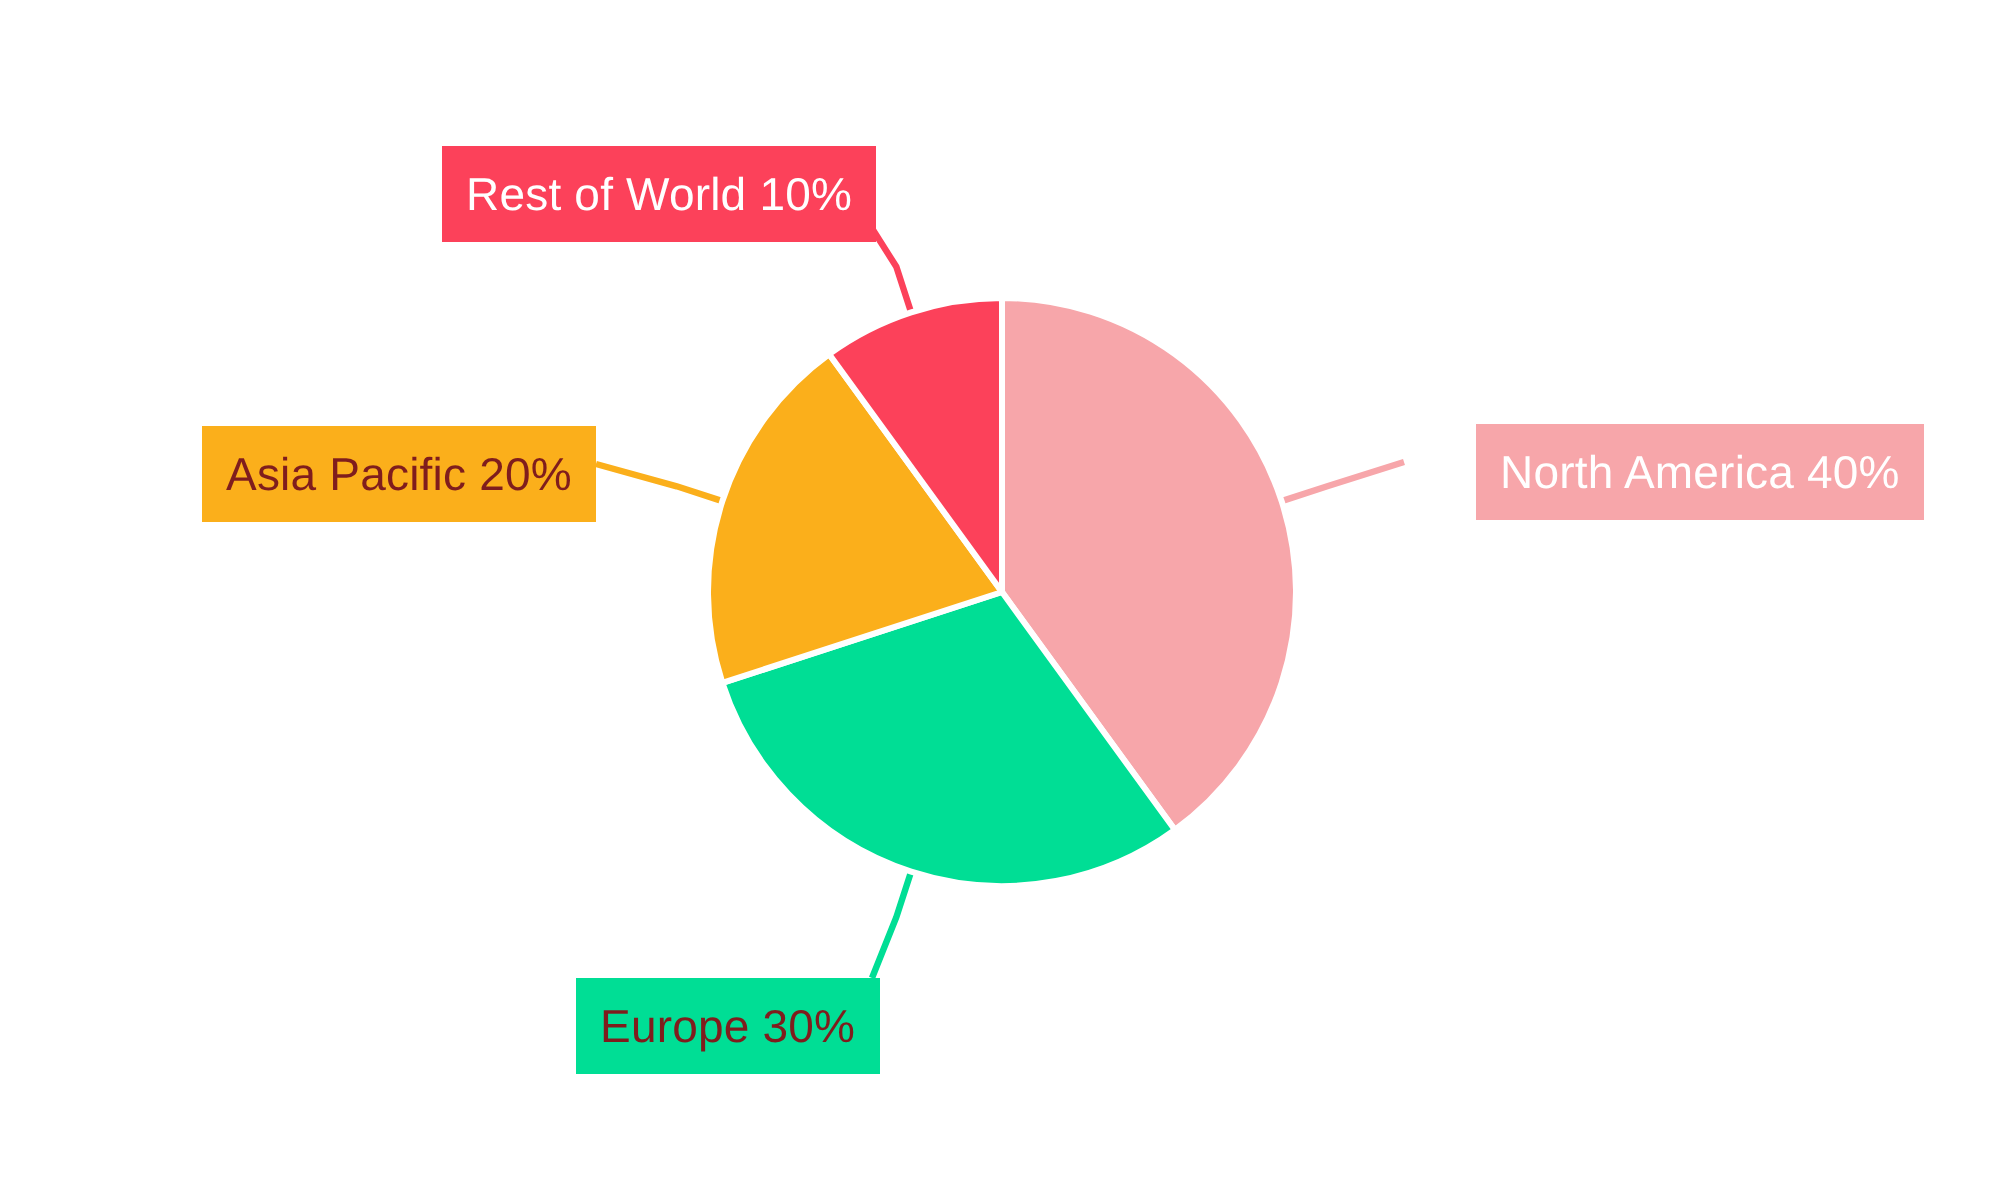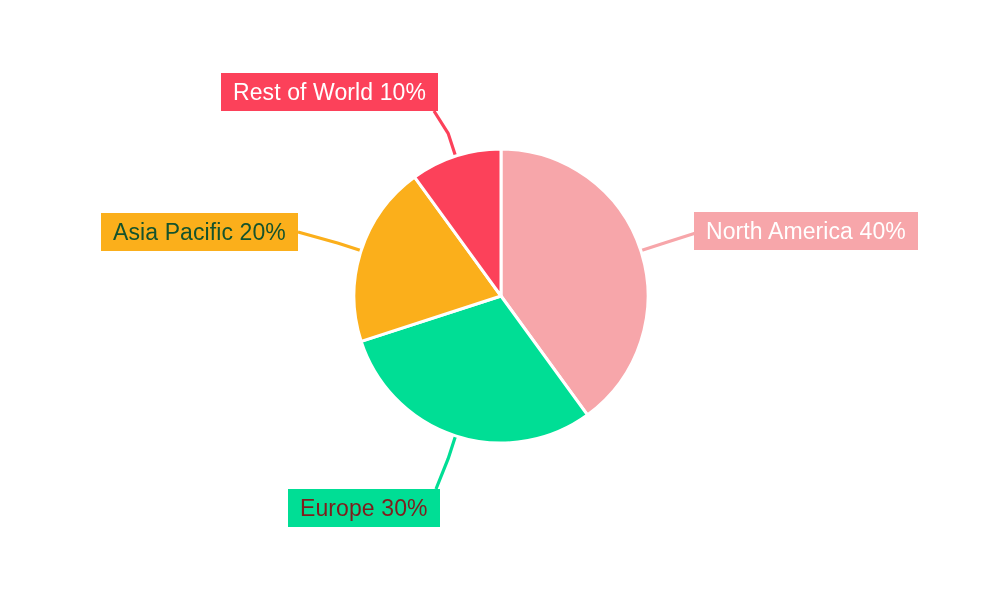--- a/index.html
+++ b/index.html
@@ -41,24 +41,24 @@
     align-items: center;
     justify-content: center;
     color: #ffffff;
     font-family: "Liberation Sans", sans-serif;
     font-size: 23px;
     line-height: 1;
     letter-spacing: 0.1px;
     white-space: nowrap;
     padding: 0 12px;
     box-sizing: border-box;
-    height: 38px;
+    height: 48px;
   }
   #label-north-america {
-    left: 694px;
+    left: 738px;
     top: 212px;
   }
   #label-europe {
     left: 288px;
     top: 489px;
   }
   #label-asia-pacific {
     left: 101px;
     top: 213px;
   }
@@ -84,17 +84,17 @@
       <path class="slice-path" id="slice-europe" d="M 501 296 L 587.40 414.93 A 147 147 0 0 1 361.19 341.43 Z" fill="#00DE95"></path>
       <path class="slice-path" id="slice-asia-pacific" d="M 501 296 L 361.19 341.43 A 147 147 0 0 1 414.60 177.07 Z" fill="#FBAF1B"></path>
       <path class="slice-path" id="slice-rest-of-world" d="M 501 296 L 414.60 177.07 A 147 147 0 0 1 501.00 149.00 Z" fill="#FC415A"></path>
     </g>
   </svg>
 
   <div class="pie-label" id="label-north-america" style="background: rgb(247, 166, 170); color: rgb(255, 255, 255);">North America 40%</div>
 
   <div class="pie-label" id="label-europe" style="background: rgb(0, 222, 149); color: #7f1d1d;">Europe 30%</div>
 
-  <div class="pie-label" id="label-asia-pacific" style="background: rgb(251, 175, 27); color: #14532d;">Asia Pacific 20%</div>
+  <div class="pie-label" id="label-asia-pacific" style="background: rgb(251, 175, 27); color: #7f1d1d;">Asia Pacific 20%</div>
 
   <div class="pie-label" id="label-rest-of-world" style="background: rgb(252, 65, 90); color: rgb(255, 255, 255);">Rest of World 10%</div>
 
 </div>
 
 </body></html>

